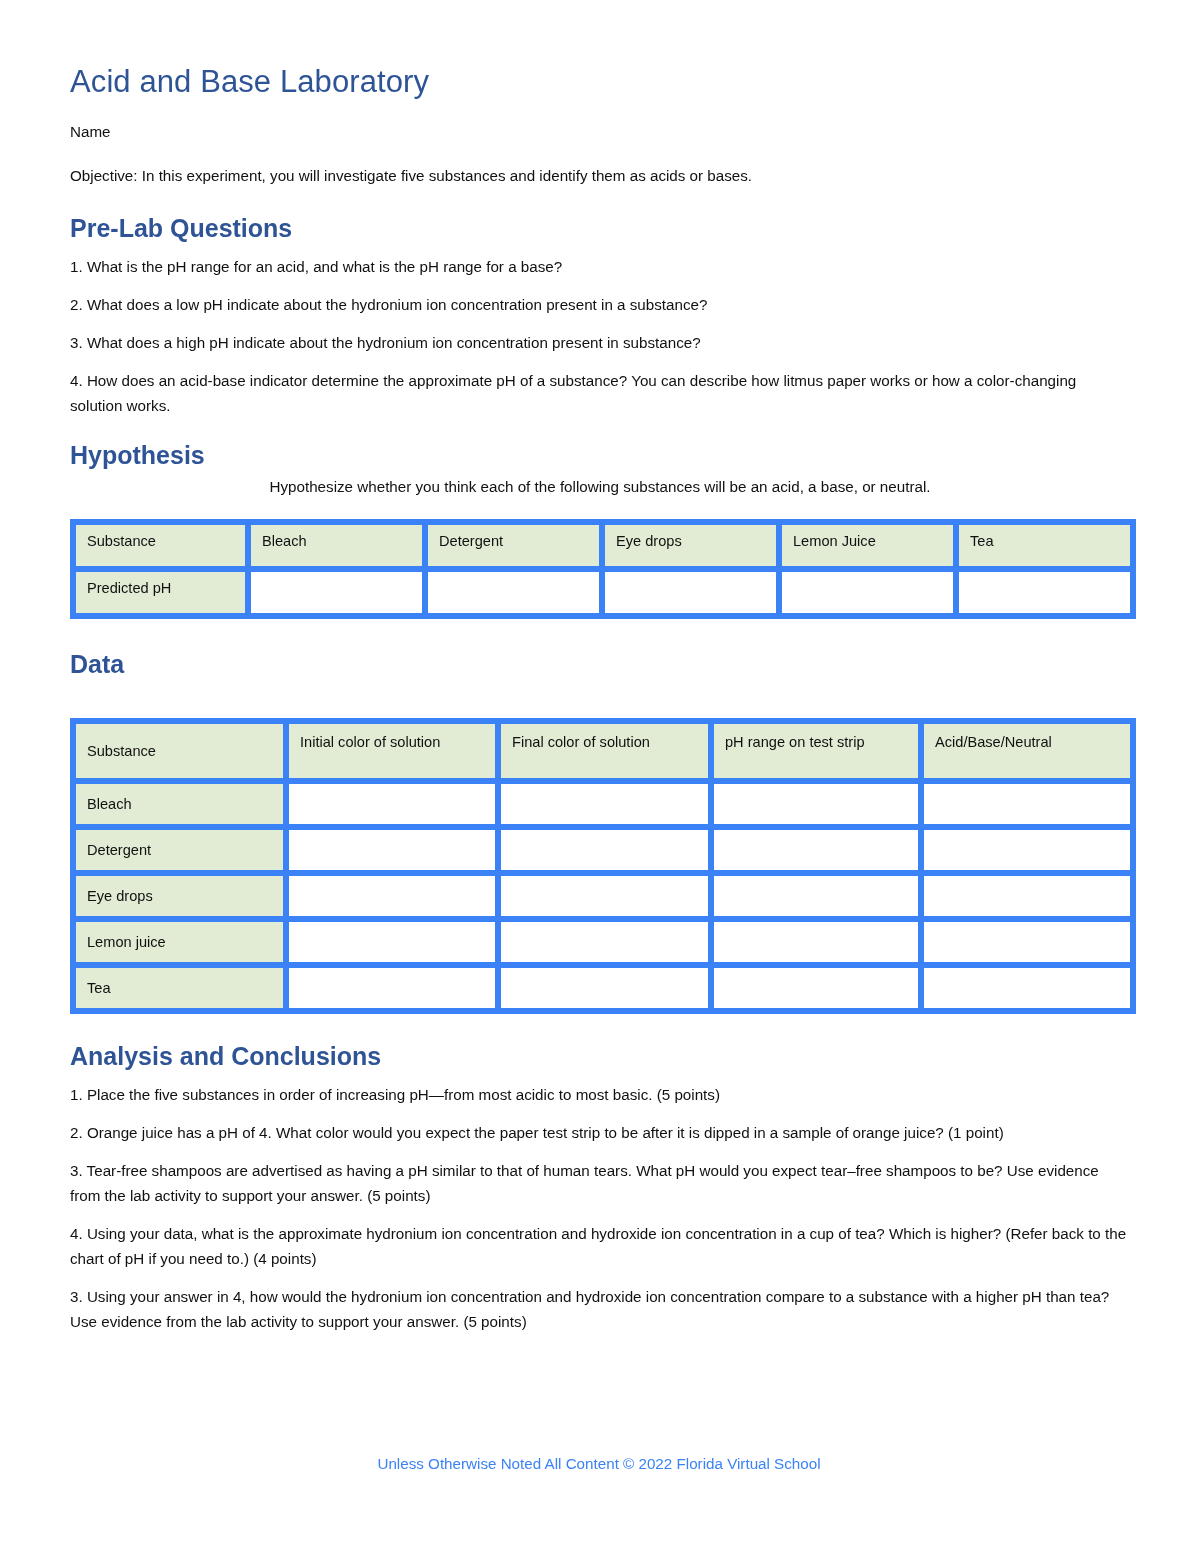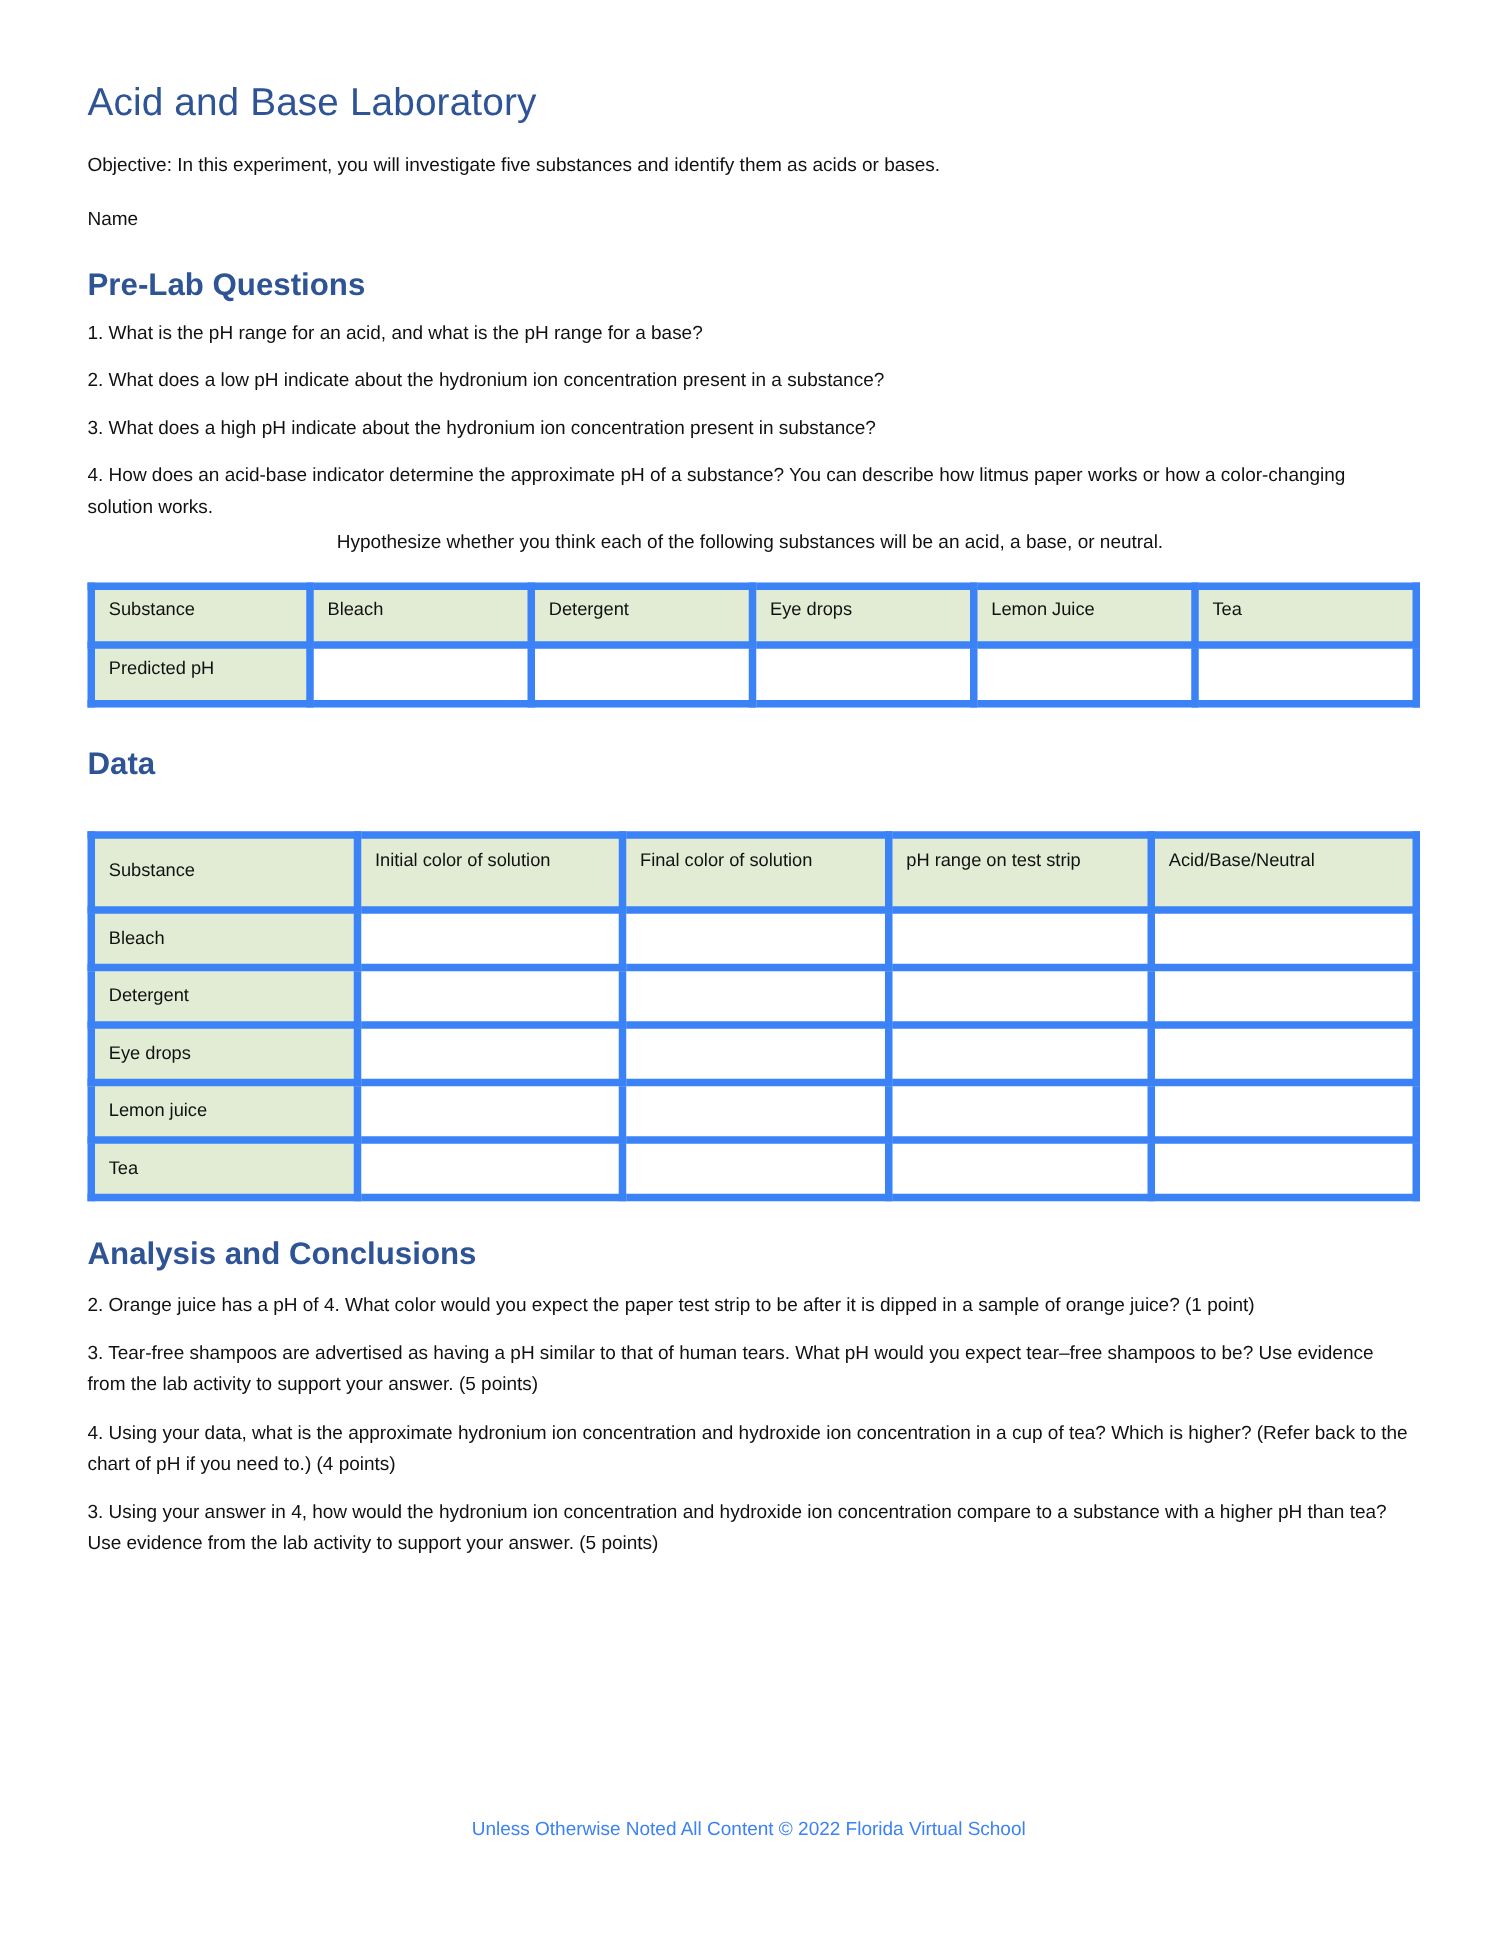--- a/index.html
+++ b/index.html
@@ -129,31 +129,32 @@
     color: #3b82f6;
   }
 </style>
 </head>
 <body>
 
 <div class="page">
 
   <h1 class="doc-title">Acid and Base Laboratory</h1>
 
+  <p class="line name-line">Name</p>
+
   <p class="line objective-line">Objective: In this experiment, you will investigate five substances and identify them as acids or bases.</p>
-
-  <p class="line name-line">Name</p>
 
   <h2 class="h2 prelab">Pre-Lab Questions</h2>
 
   <p class="q first">1. What is the pH range for an acid, and what is the pH range for a base?</p>
   <p class="q">2. What does a low pH indicate about the hydronium ion concentration present in a substance?</p>
   <p class="q">3. What does a high pH indicate about the hydronium ion concentration present in substance?</p>
   <p class="q">4. How does an acid-base indicator determine the approximate pH of a substance? You can describe how litmus paper works or how a color-changing solution works.</p>
 
+  <h2 class="h2 hypothesis">Hypothesis</h2>
   <p class="intro">Hypothesize whether you think each of the following substances will be an acid, a base, or neutral.</p>
 
   <table class="tbl-hypothesis">
     <colgroup>
       <col style="width:175px">
       <col style="width:177px">
       <col style="width:177px">
       <col style="width:177px">
       <col style="width:177px">
       <col style="width:177px">
@@ -231,20 +232,21 @@
         <td class="blank"></td>
         <td class="blank"></td>
         <td class="blank"></td>
         <td class="blank"></td>
       </tr>
     </tbody>
   </table>
 
   <h2 class="h2 analysis">Analysis and Conclusions</h2>
 
+  <p class="q first">1. Place the five substances in order of increasing pH—from most acidic to most basic. (5 points)</p>
   <p class="q">2. Orange juice has a pH of 4. What color would you expect the paper test strip to be after it is dipped in a sample of orange juice? (1 point)</p>
   <p class="q">3. Tear-free shampoos are advertised as having a pH similar to that of human tears. What pH would you expect tear–free shampoos to be? Use evidence from the lab activity to support your answer. (5 points)</p>
   <p class="q">4. Using your data, what is the approximate hydronium ion concentration and hydroxide ion concentration in a cup of tea? Which is higher? (Refer back to the chart of pH if you need to.) (4 points)</p>
   <p class="q">3. Using your answer in 4, how would the hydronium ion concentration and hydroxide ion concentration compare to a substance with a higher pH than tea? Use evidence from the lab activity to support your answer. (5 points)</p>
 
   <div class="footer">Unless Otherwise Noted All Content © 2022 Florida Virtual School</div>
 
 </div>
 
 </body></html>

